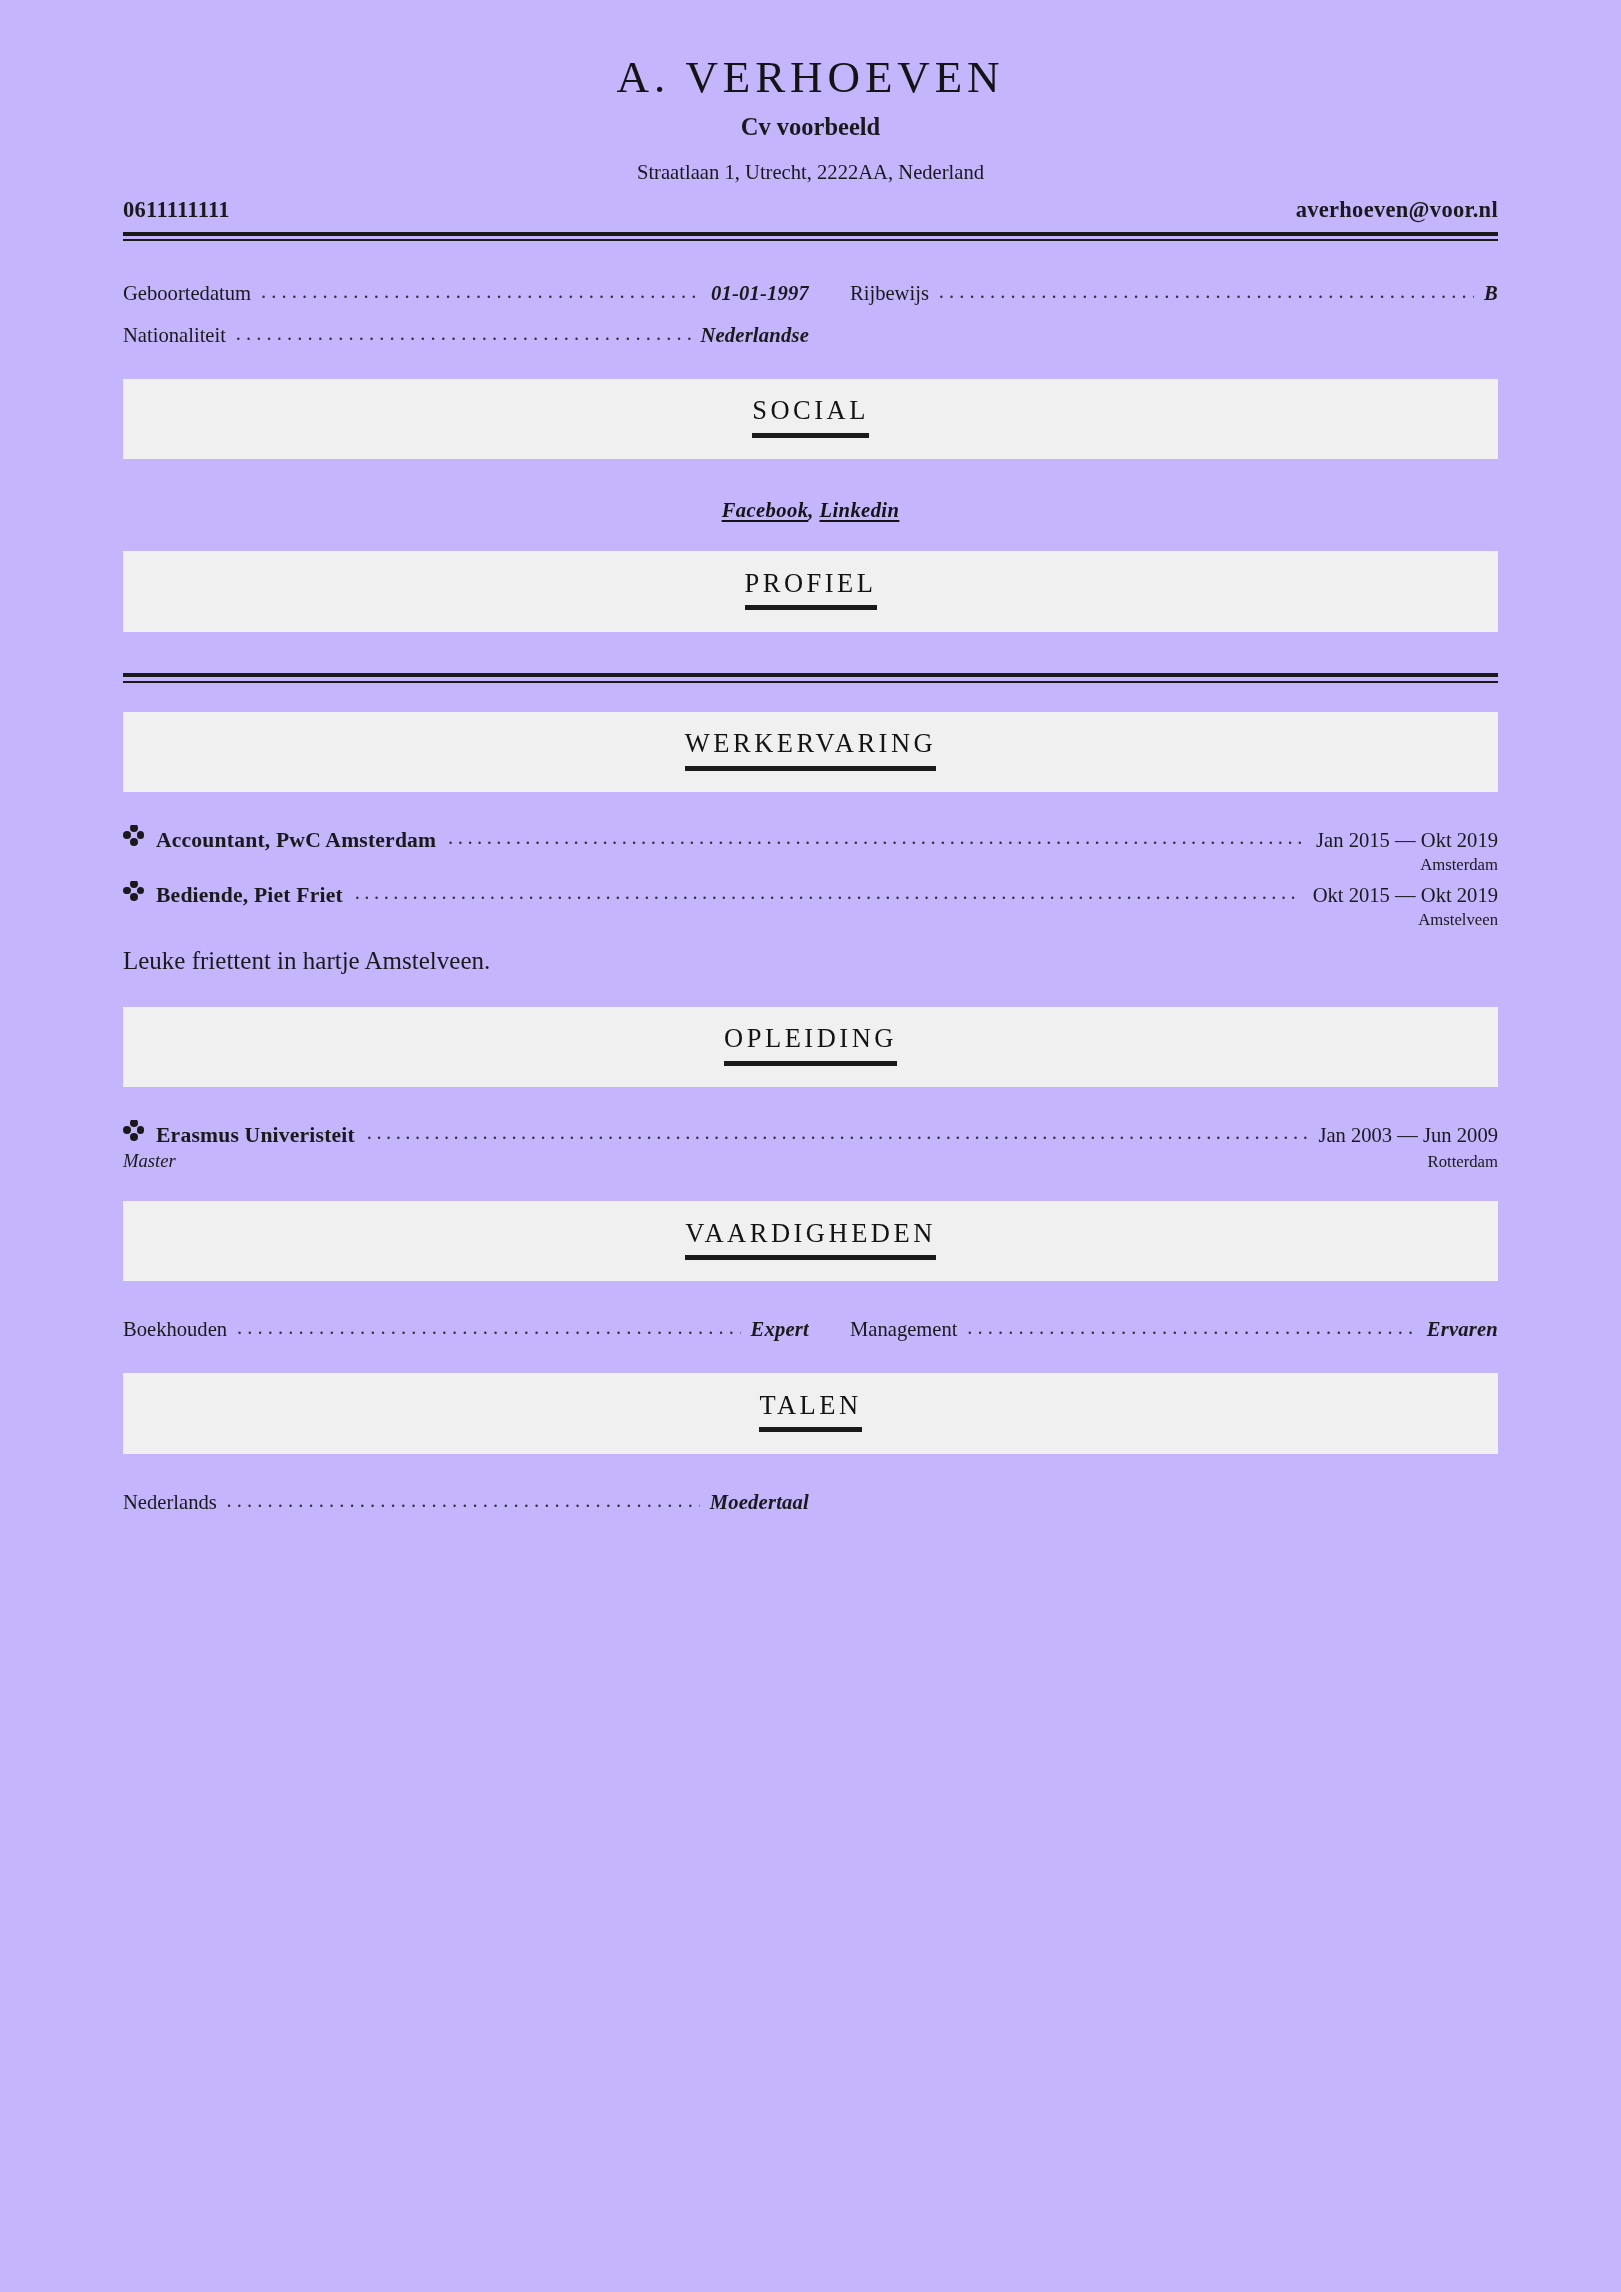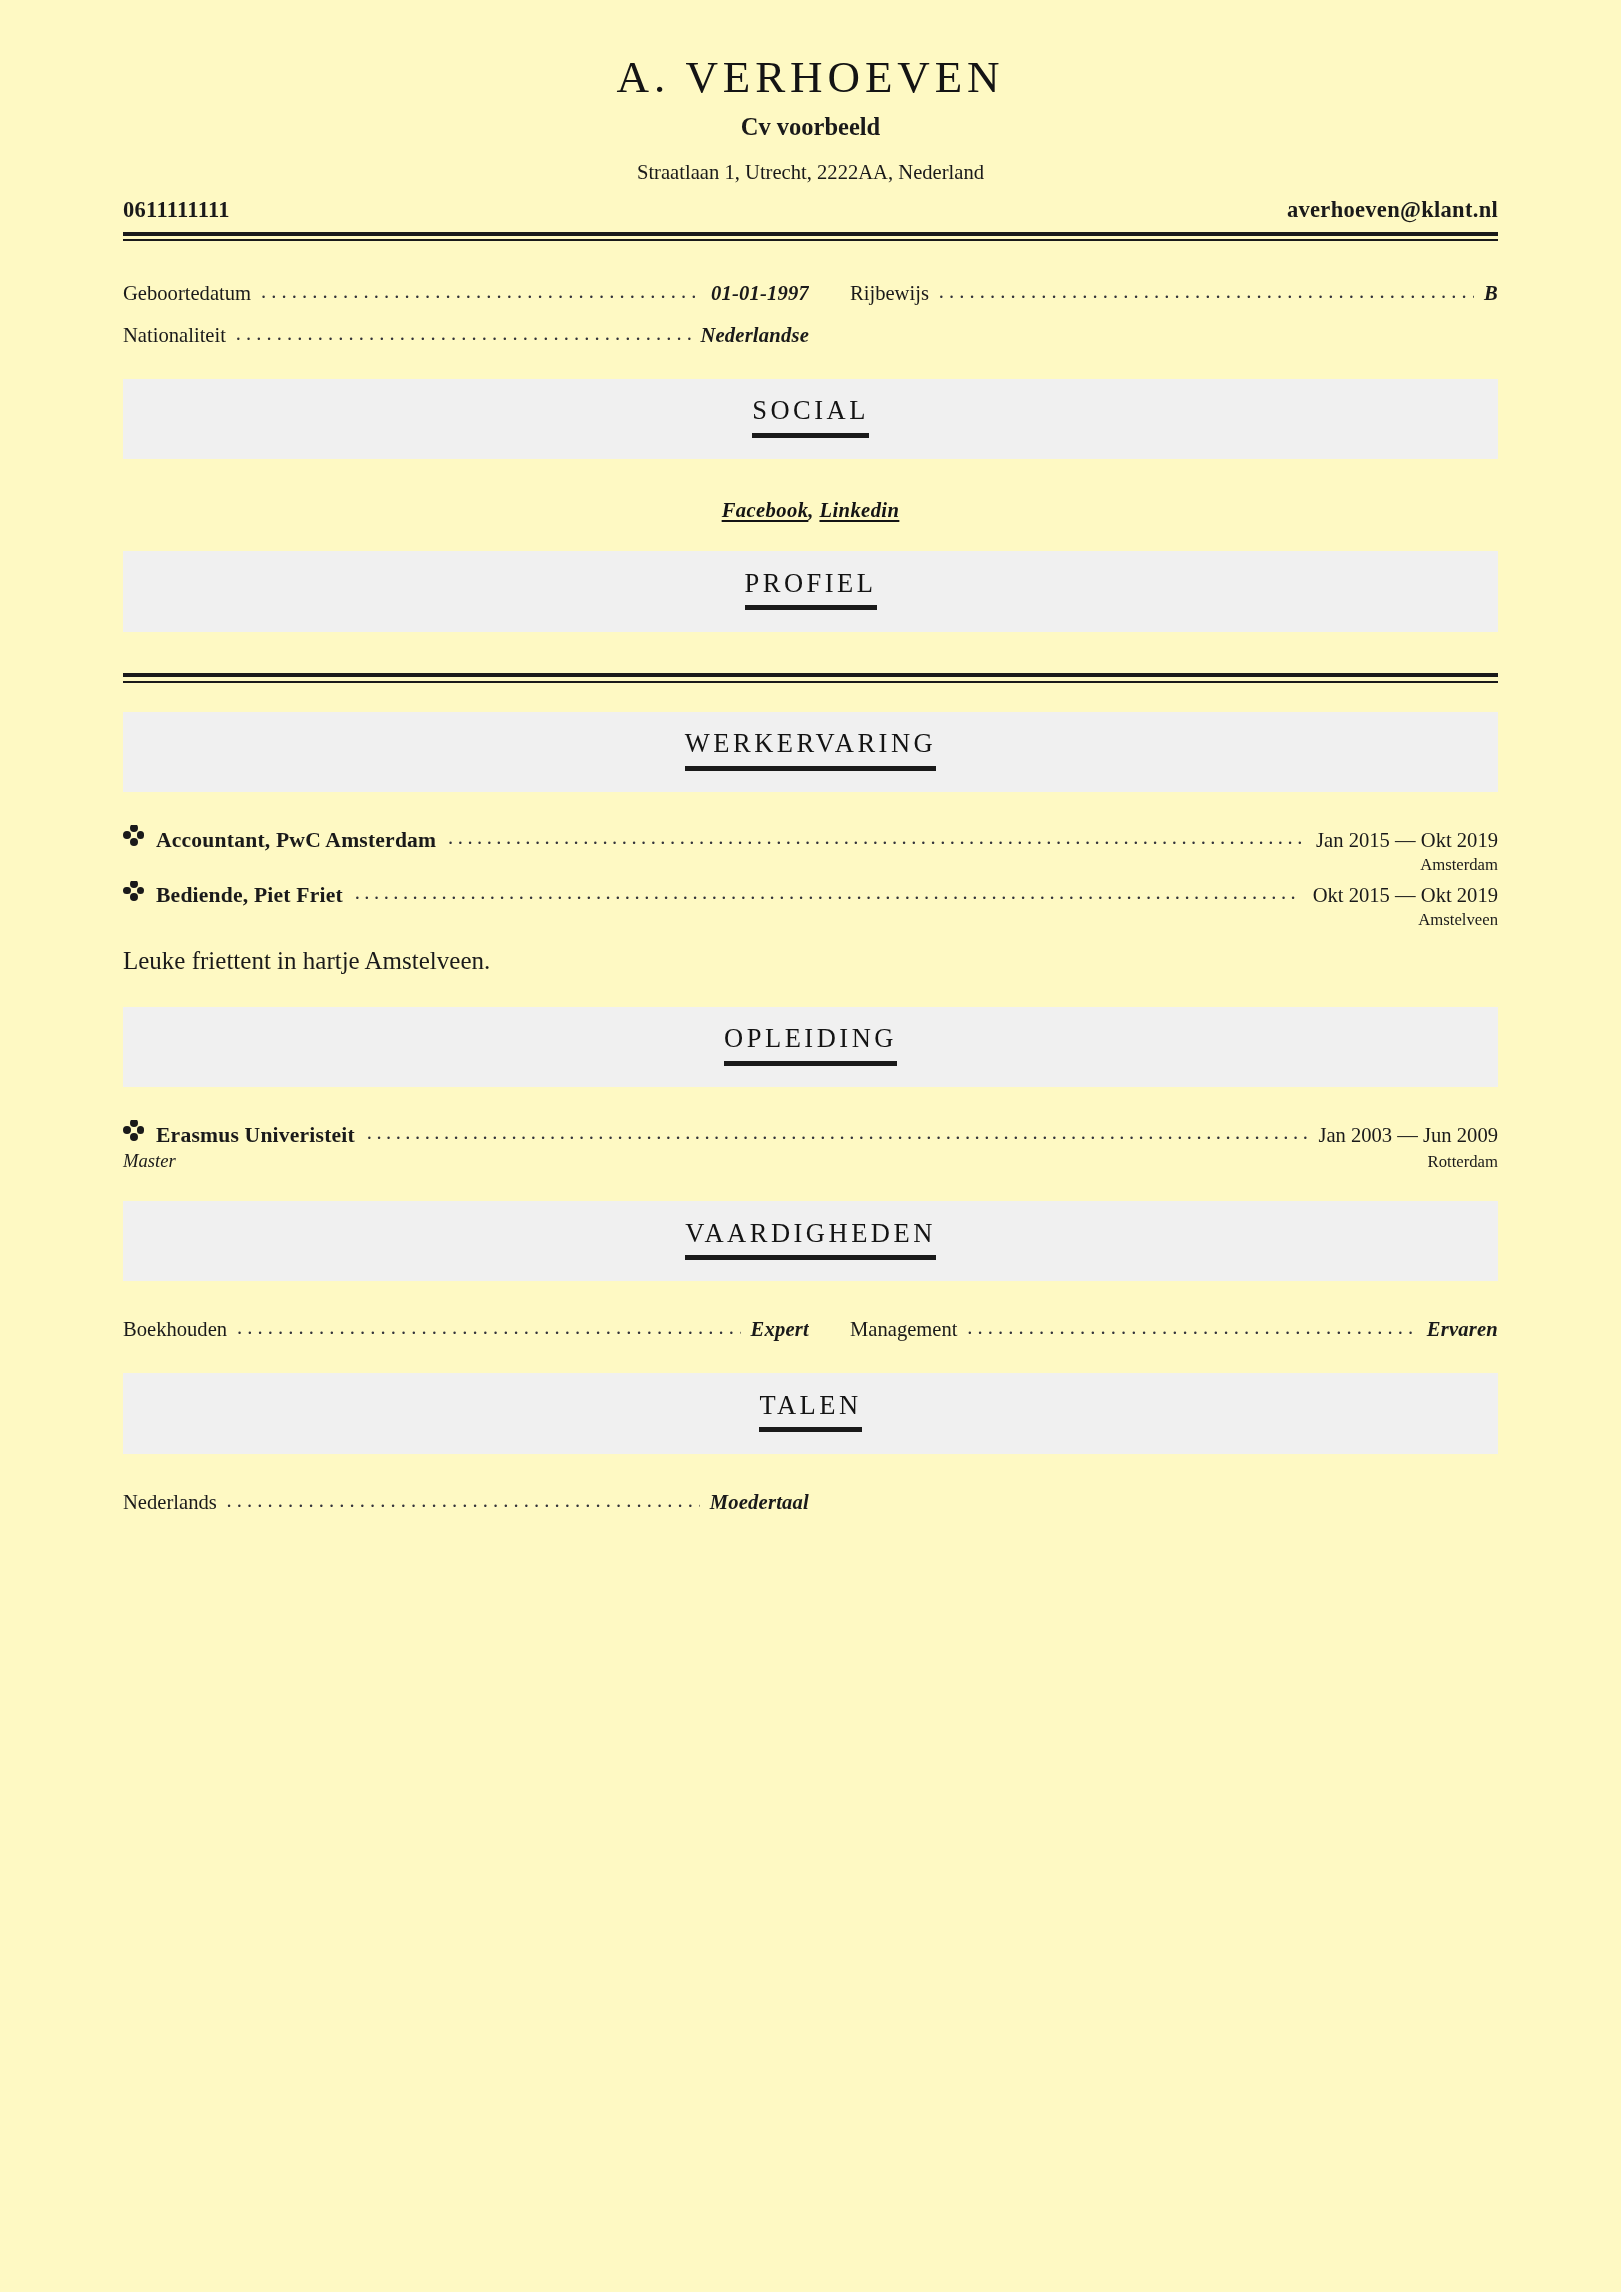--- a/index.html
+++ b/index.html
@@ -10,21 +10,21 @@
 
   body {
     font-family: "Liberation Serif", "DejaVu Serif", serif;
     color: #1a1a1a;
   }
 
   .page {
     position: relative;
     width: 1621px;
     height: 2293px;
-    background: #fef9c3;
+    background: #c4b5fd;
     box-sizing: border-box;
     padding: 0 123px;
     overflow: hidden;
   }
 
   
   .header {
     text-align: center;
     padding-top: 51px;
   }
@@ -292,21 +292,21 @@
 <div class="page">
 
   <div class="header">
     <div class="cv-name">A. VERHOEVEN</div>
     <div class="cv-subtitle">Cv voorbeeld</div>
     <div class="cv-address">Straatlaan 1, Utrecht, 2222AA, Nederland</div>
   </div>
 
   <div class="contact-row">
     <div>0611111111</div>
-    <div>averhoeven@klant.nl</div>
+    <div>averhoeven@voor.nl</div>
   </div>
   <div class="double-rule"></div>
 
   <div class="details-block">
     <div class="detail-grid">
 
       <div class="leader-row">
         <span class="lr-label">Geboortedatum</span>
         <span class="lr-dots">..................................................................................................</span>
         <span class="lr-value">01-01-1997</span>

